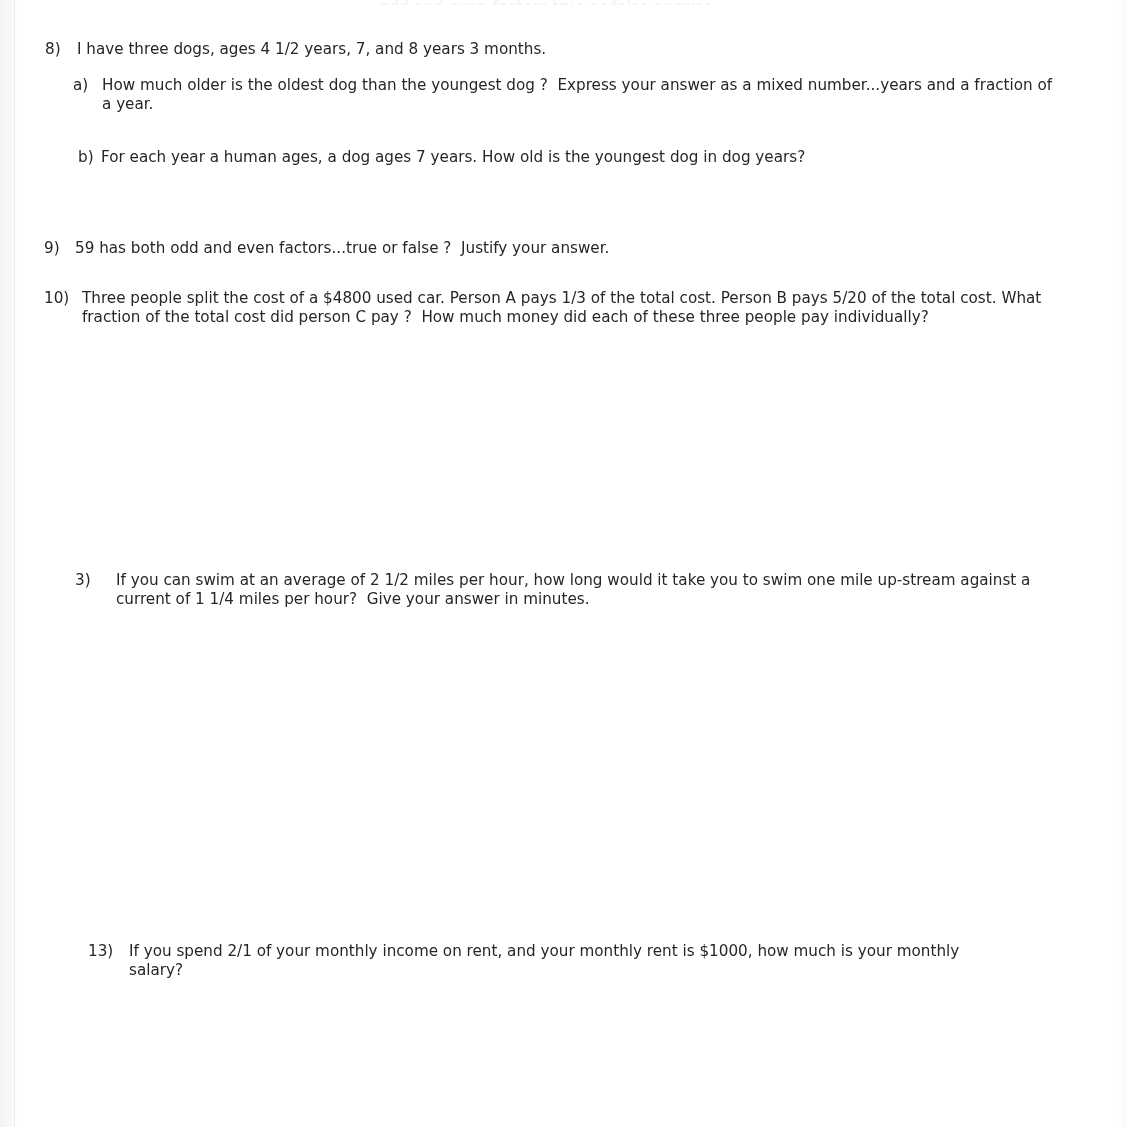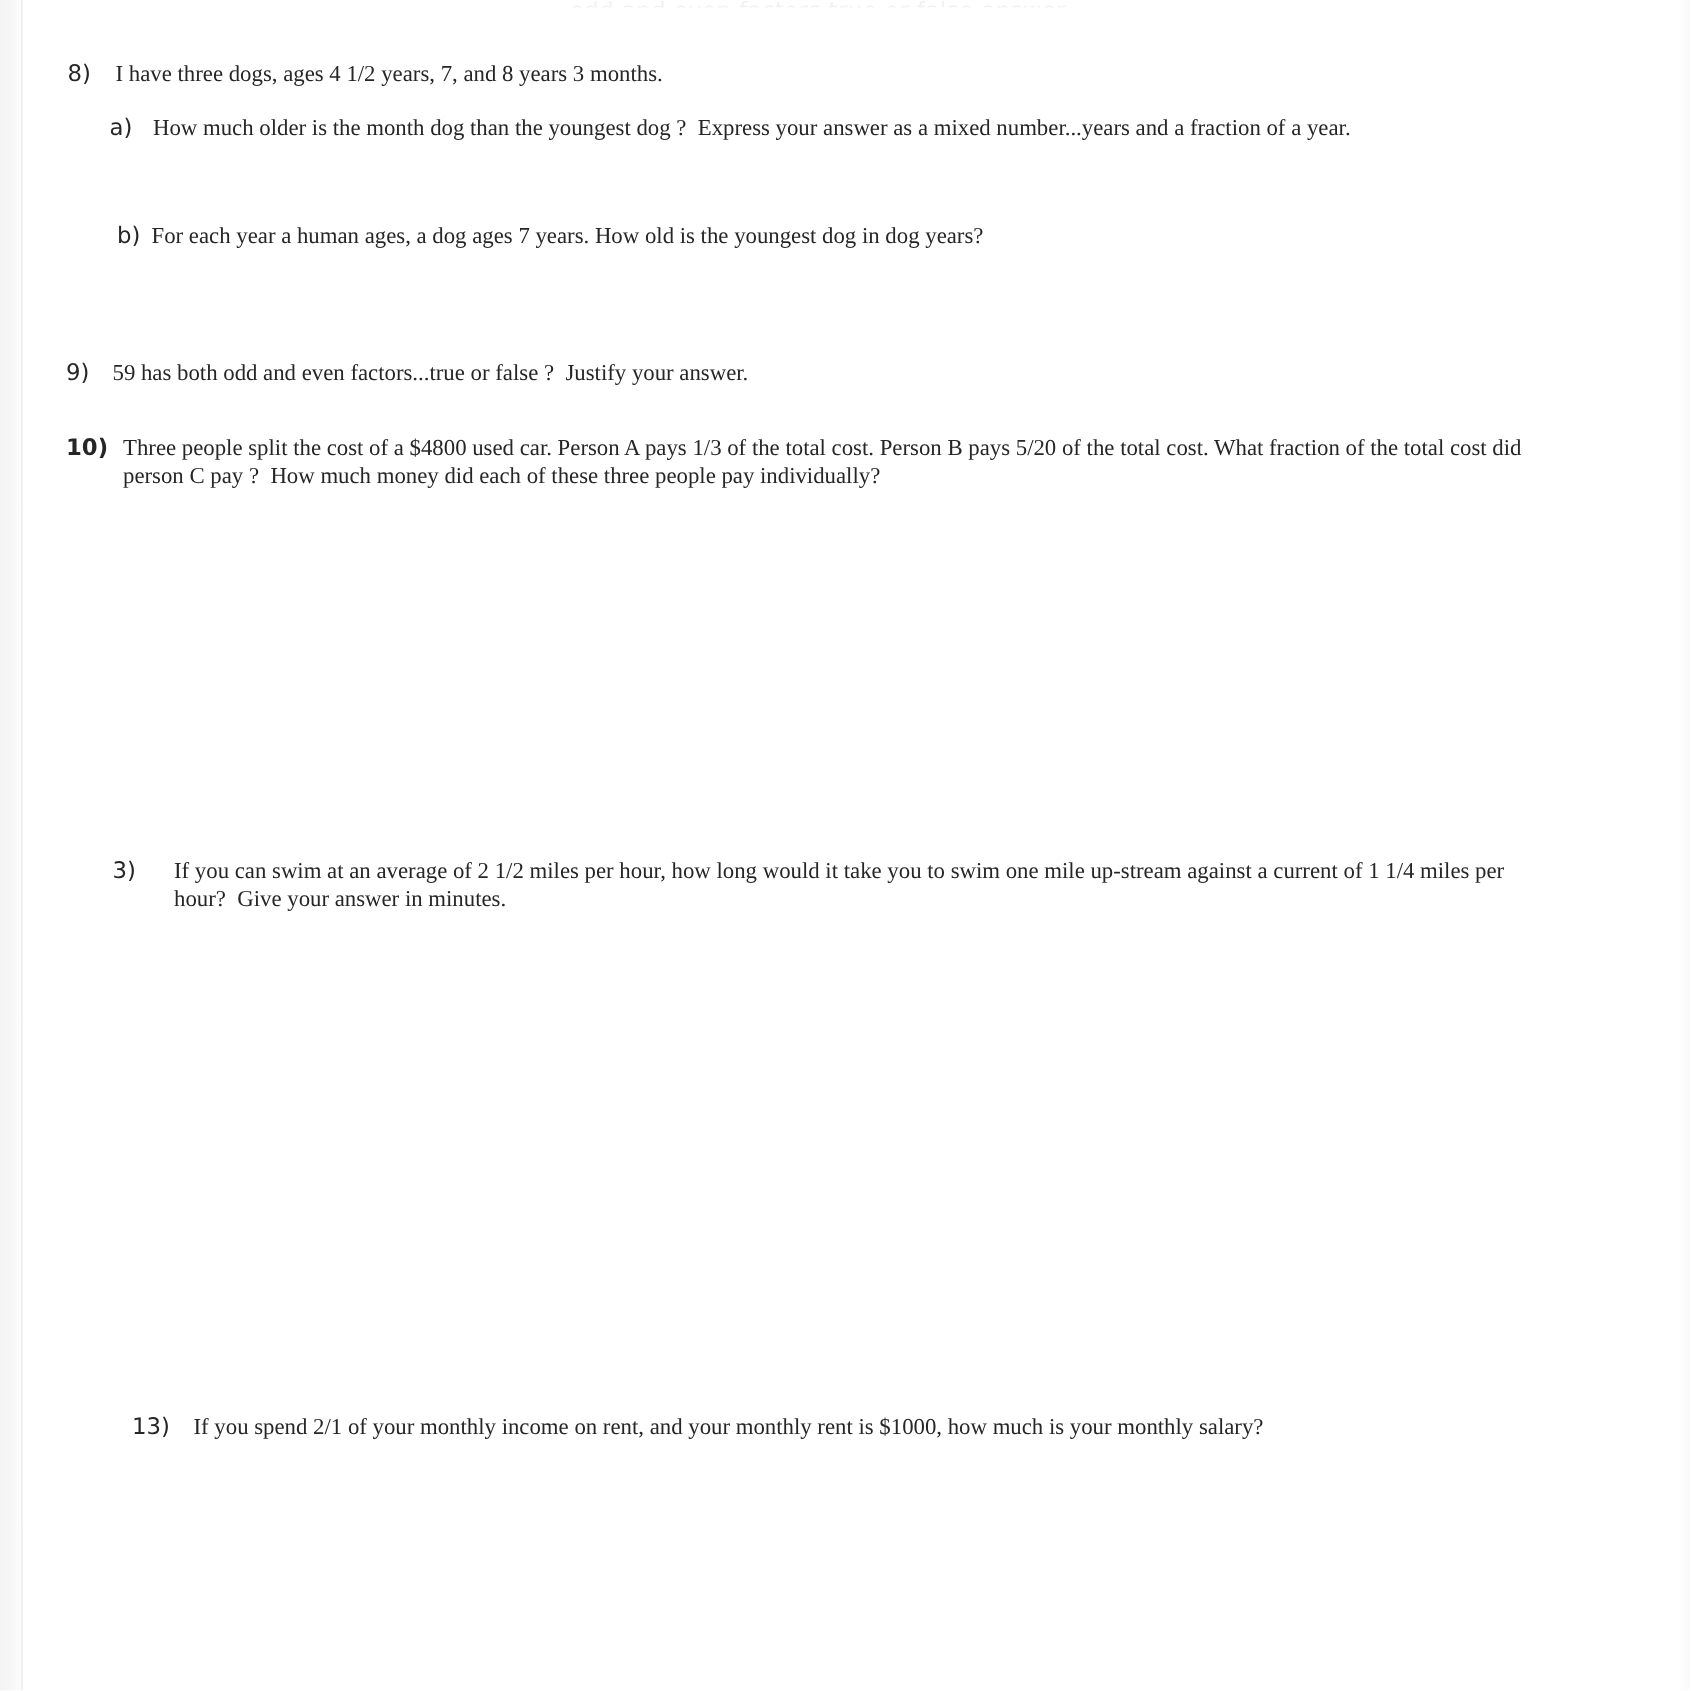--- a/index.html
+++ b/index.html
@@ -76,59 +76,58 @@
   .q-row {
     display: flex;
     align-items: flex-start;
   }
   .q-marker {
     flex: 0 0 auto;
     white-space: pre;
   }
   .q-text {
     flex: 1 1 auto;
-    font-family: Liberation Serif, serif;
   }
 
   
   #q8      { left: 45px;  top: 40px;  width: 1050px; }
   #q8a     { left: 73px;  top: 76px;  width: 985px;  }
   #q8b     { left: 78px;  top: 148px; width: 905px;  }
   #q9      { left: 44px;  top: 239px; width: 1040px; }
   #q10     { left: 44px;  top: 289px; width: 1010px; }
   #q11     { left: 75px;  top: 571px; width: 965px;  }
   #q12     { left: 88px;  top: 799px; width: 925px;  }
   #q13     { left: 88px;  top: 942px; width: 890px; justify-content: flex-end;  }
 
   #q8 .q-marker    { width: 32px; }
   #q8a .q-marker   { width: 29px; }
   #q8b .q-marker   { width: 23px; }
   #q9 .q-marker    { width: 31px; }
-  #q10 .q-marker   { width: 38px; font-weight: bold; }
+  #q10 .q-marker   { width: 38px; }
   #q11 .q-marker   { width: 41px; }
   #q12 .q-marker   { width: 41px; }
   #q13 .q-marker   { width: 41px; }
 </style>
 </head>
 <body>
 
 <div class="page">
 
   <div class="scan-edge-left"></div>
   <div class="scan-edge-right"></div>
   <div class="scan-top-remnant">odd and even factors true or false answer</div>
 
   <div class="q q-row" id="q8">
     <span class="q-marker">8)</span>
     <span class="q-text">I have three dogs, ages 4 1/2 years, 7, and 8 years 3 months.</span>
   </div>
 
   <div class="q q-row" id="q8a">
     <span class="q-marker">a)</span>
-    <span class="q-text">How much older is the month dog than the youngest dog ?  Express your answer as a mixed number...years and a fraction of a year.</span>
+    <span class="q-text">How much older is the oldest dog than the youngest dog ?  Express your answer as a mixed number...years and a fraction of a year.</span>
   </div>
 
   <div class="q q-row" id="q8b">
     <span class="q-marker">b)</span>
     <span class="q-text">For each year a human ages, a dog ages 7 years. How old is the youngest dog in dog years?</span>
   </div>
 
   <div class="q q-row" id="q9">
     <span class="q-marker">9)</span>
     <span class="q-text">59 has both odd and even factors...true or false ?  Justify your answer.</span>

